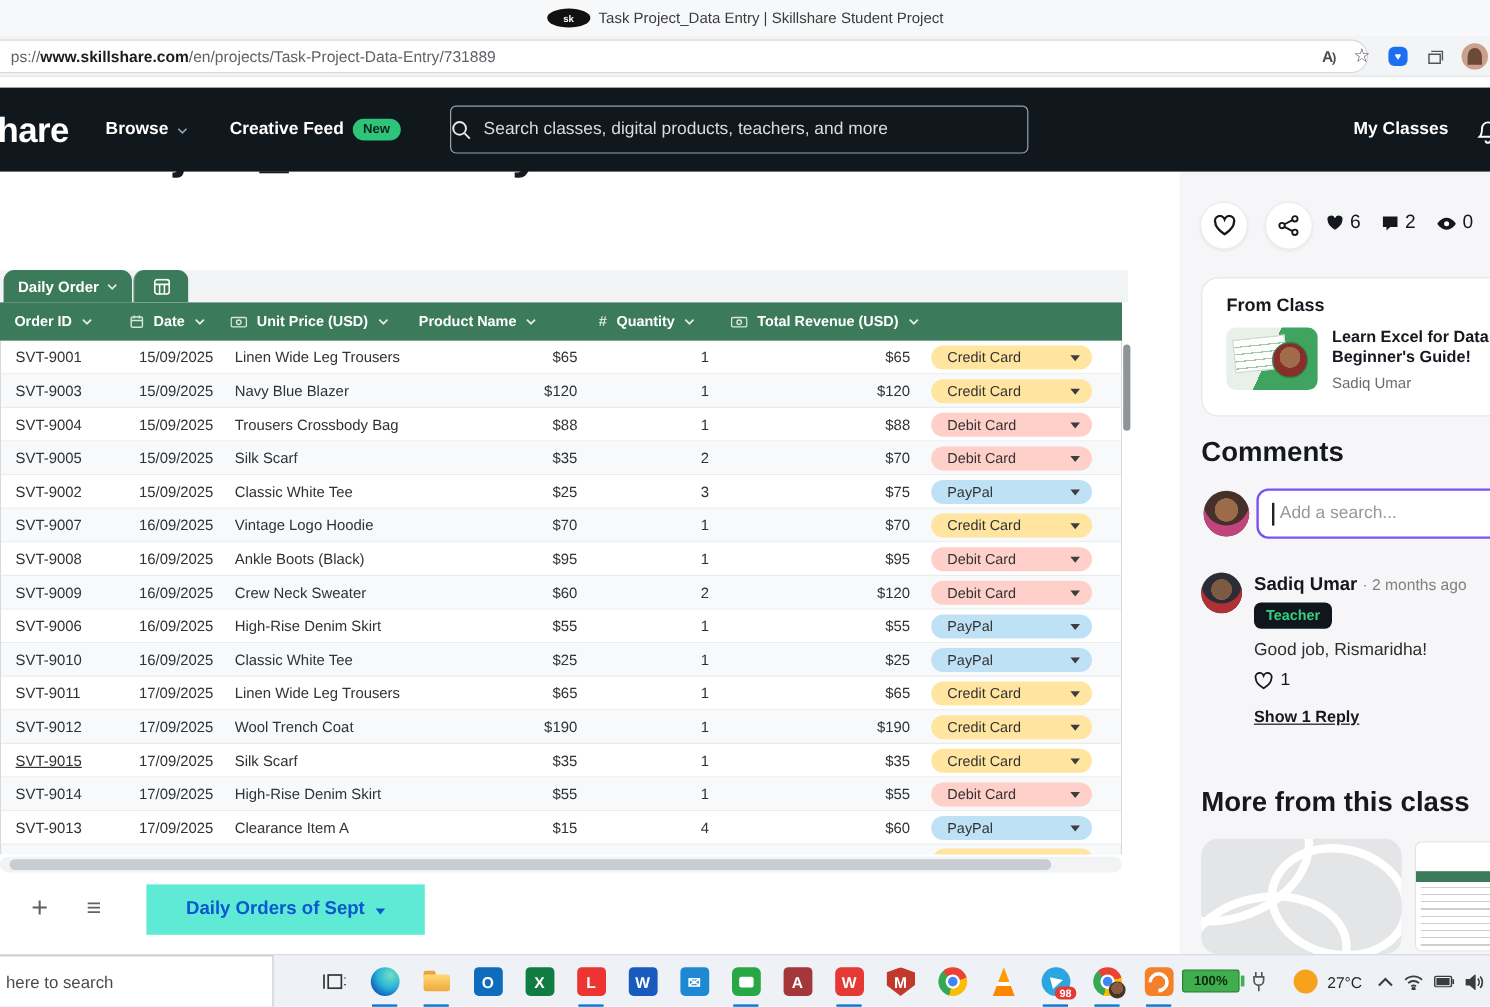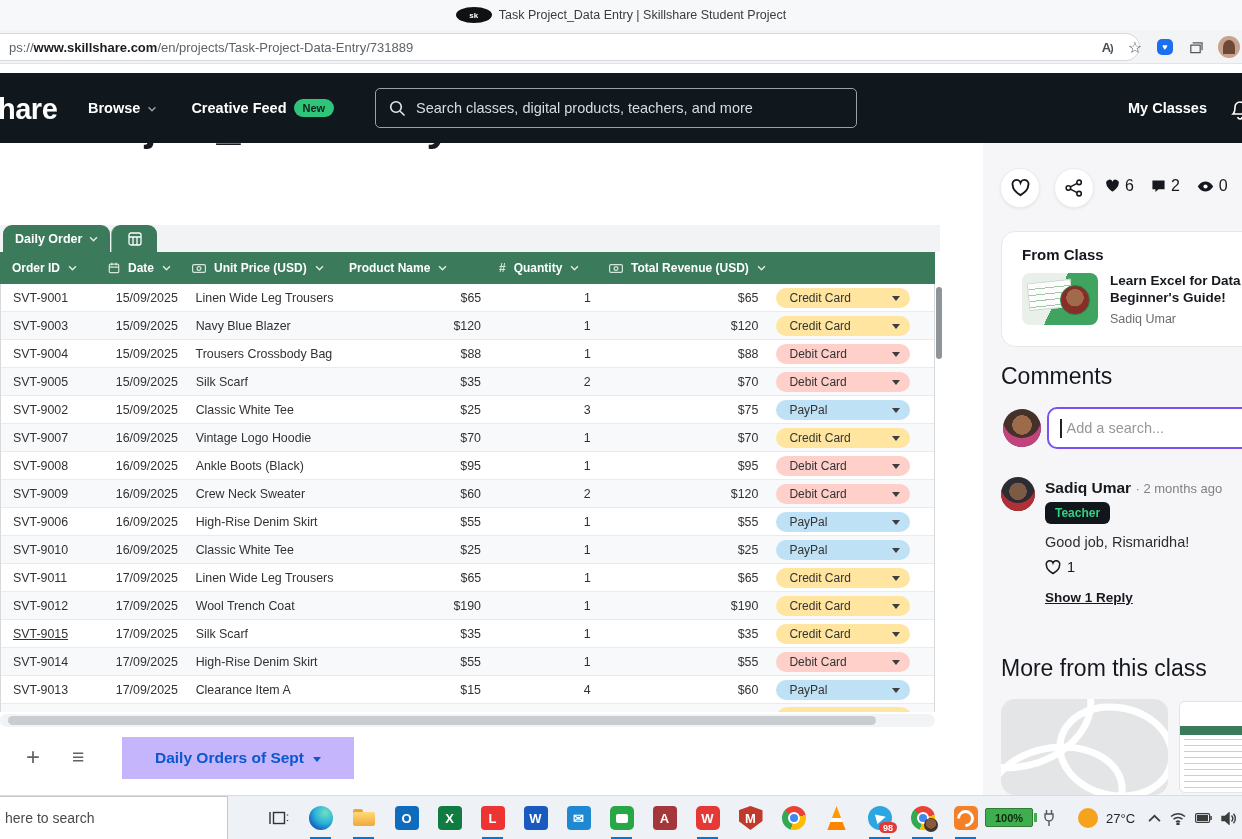--- a/index.html
+++ b/index.html
@@ -29,21 +29,21 @@
 
   
   .ssheader { position:absolute; left:0; top:73px; width:1242px; height:70px; background:#10171d; z-index:10; }
   .sslogo { position:absolute; left:-2px; top:20px; color:#fff; font-size:29px; font-weight:bold; letter-spacing:-0.5px; }
   .ssnav { position:absolute; left:88px; top:26px; display:flex; align-items:center; gap:34px; color:#fff; }
   .navitem { display:flex; align-items:center; gap:7px; font-size:14.5px; font-weight:bold; }
   .navchev { color:#9aa5ad; margin-top:2px; }
   .newbadge { background:#2ec57b; color:#0c241a; font-size:11px; font-weight:bold;
     border-radius:10px; padding:3px 9px; }
   .sssearch { position:absolute; left:375px; top:15px; width:482px; height:40px; border:1px solid #9aa3ab;
-    border-radius:5px; display:flex; align-items:center; padding-left:13px; gap:10px; color:#d7dde1; }
+    border-radius:5px; display:flex; align-items:center; gap:10px; color:#d7dde1; }
   .sssearch .ph { font-size:14.5px; }
   .ssright { position:absolute; right:35px; top:27px; color:#fff; font-size:14.5px; font-weight:bold; }
   .bell { position:absolute; right:-9px; top:24px; color:#fff; }
 
   
   .pagetitle { position:absolute; left:-30px; top:101px; z-index:1; font-size:43px; font-weight:bold;
     color:#171a20; letter-spacing:-0.5px; white-space:nowrap; }
 
   
   .sheet { position:absolute; left:0; top:225px; width:943px; height:565px; }
@@ -72,21 +72,21 @@
     border-right:4px solid transparent; border-top:5px solid #3d3d3d; }
   .sliver { position:absolute; left:0; top:479px; width:935px; height:8px; background:#f8f9fa;
     border-left:1px solid #d7dadd; border-right:1px solid #d7dadd; overflow:hidden; }
   .sliver .pill { position:absolute; left:767px; top:3px; background:#ffe5a0; }
   .vthumb { position:absolute; left:936px; top:62px; width:6px; height:72px; background:#8f9499; border-radius:3px; }
   .hscroll { position:absolute; left:0; top:489px; width:935px; height:13px; background:#f1f3f4; border-radius:7px; }
   .hthumb { position:absolute; left:8px; top:2px; width:868px; height:9px; background:#c9cdd1; border-radius:5px; }
   .sfooter { position:absolute; left:0; top:504px; width:943px; height:61px; background:#fff; }
   .plus { position:absolute; left:26px; top:14px; font-size:24px; color:#5f6368; }
   .burger { position:absolute; left:72px; top:16px; font-size:21px; color:#5f6368; }
-  .sheettab { position:absolute; left:122px; top:8px; width:232px; height:42px; background:#c4b5fd;
+  .sheettab { position:absolute; left:122px; top:8px; width:232px; height:42px; background:#5eead4;
     display:flex; align-items:center; justify-content:center; gap:9px;
     color:#0b57d0; font-size:15.5px; font-weight:bold; }
   .scaret { border-left:4.5px solid transparent; border-right:4.5px solid transparent;
     border-top:5.5px solid #0b57d0; margin-top:2px; }
 
   
   .sidebar { position:absolute; left:983px; top:143px; width:259px; height:652px; background:#f6f6f8; }
   .circlebtn { position:absolute; width:40px; height:40px; border-radius:50%; background:#fff;
     border:1px solid #ececec; box-shadow:0 1px 3px rgba(0,0,0,.07);
     display:flex; align-items:center; justify-content:center; color:#15181e; }
@@ -100,21 +100,21 @@
   .fcrow { display:flex; gap:12px; margin-top:10px; }
   .fcthumb { width:76px; height:52px; border-radius:8px; flex:0 0 auto; position:relative; overflow:hidden;
     background:linear-gradient(115deg,#e9efe9 0 46%, #3fa45f 46%); }
   .fcthumb::before { content:''; position:absolute; left:6px; top:8px; width:42px; height:26px; background:#fdfdfd;
     transform:rotate(-6deg); border:1px solid #cfd8cf;
     background-image:repeating-linear-gradient(180deg,transparent 0 5px,#9fc7a8 5px 6px); }
   .fcthumb::after { content:''; position:absolute; right:8px; top:12px; width:28px; height:28px; border-radius:50%;
     background:radial-gradient(circle at 50% 42%, #a06a4b 0 40%, #872e28 41%); border:1px solid #2f7a46; }
   .fctitle { font-size:13.5px; font-weight:bold; color:#15181e; line-height:1.25; white-space:nowrap; }
   .fcauthor { font-size:12.5px; color:#6d6d6d; margin-top:5px; }
-  .cheading { position:absolute; left:18px; font-size:23px; font-weight:normal; color:#15181e;text-align:center; }
+  .cheading { position:absolute; left:18px; font-size:23px; font-weight:bold; color:#15181e;text-align:center; }
   .avatar { border-radius:50%; position:absolute; overflow:hidden; }
   .avatar-w { left:20px; top:266px; width:38px; height:38px;
     background:radial-gradient(circle at 50% 42%, #9c6b4a 0 33%, #45302a 34% 100%);
     box-shadow:inset 0 -9px 0 #c2447d; }
   .cinput { position:absolute; left:64px; top:264px; width:245px; height:42px; background:#fff;
     border:2px solid #7a52f4; border-radius:10px; display:flex; align-items:center; padding-left:11px; }
   .caret { width:1.5px; height:19px; background:#222; margin-right:5px; }
   .cph { font-size:14.5px; color:#97979c; }
   .avatar-m { left:18px; top:334px; width:34px; height:34px;
     background:radial-gradient(circle at 50% 42%, #7d5a44 0 33%, #2c2c34 34% 100%);

